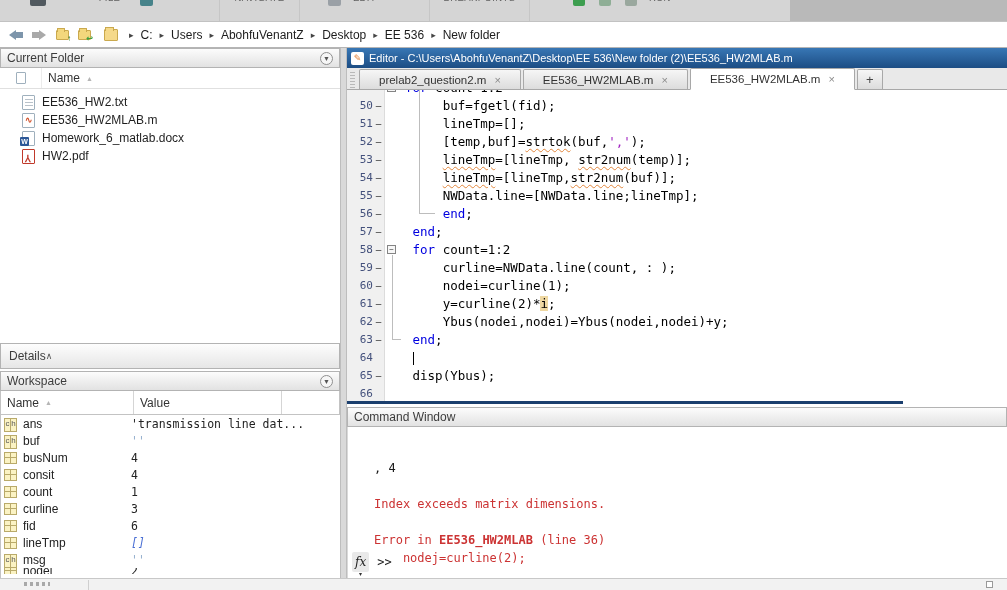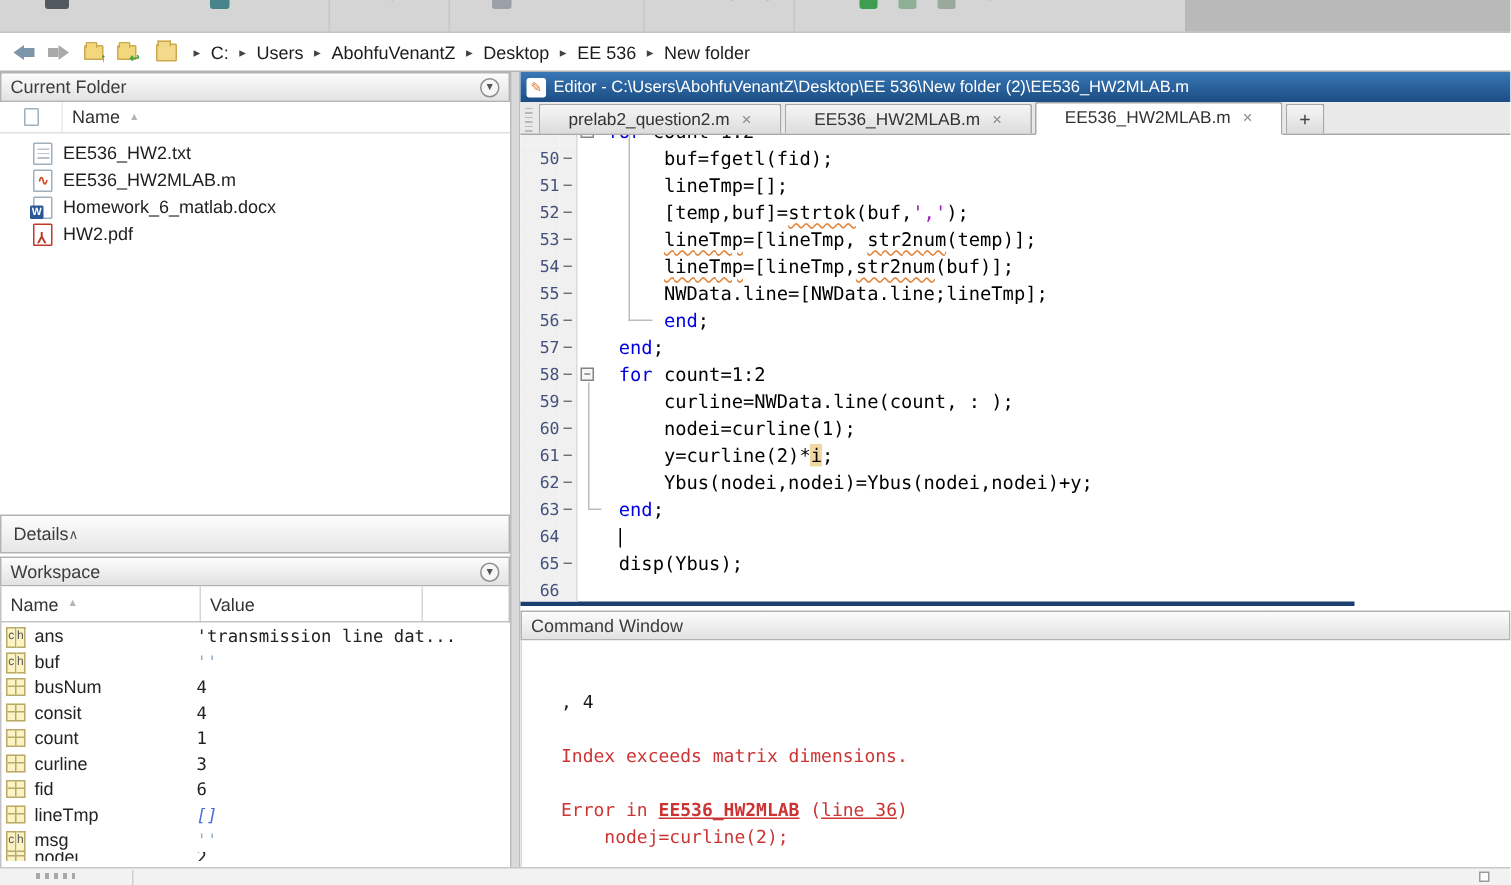--- a/index.html
+++ b/index.html
@@ -115,21 +115,21 @@
   .guideA { position:absolute; left:72px; top:0; width:16px; height:124px; border-left:1px solid #bdbdbd; border-bottom:1px solid #bdbdbd; }
   .guideB { position:absolute; left:45px; top:165px; width:9px; height:85px; border-left:1px solid #bdbdbd; border-bottom:1px solid #bdbdbd; }
   .caret { display:inline-block; width:1px; height:13px; background:#000; vertical-align:middle; margin-left:8px; }
 
   
   .cw-header { position:absolute; left:0; top:359px; width:660px; }
   .cw-body { position:absolute; left:0; top:379px; width:660px; height:151px; background:#fff; border-left:1px solid #d9d9d9; }
   .cw-out { padding:14px 0 0 26px; font-family:"DejaVu Sans Mono", monospace; font-size:12px; }
   .cw-line { height:18px; line-height:18px; white-space:pre; }
   .cw-plain { color:#1a1a1a; } .cw-err { color:#cc3333; }
-  .cw-link { text-decoration:underline; } .cw-b { font-weight:bold; }
+  .cw-link { } .cw-b { font-weight:bold; }
   .cw-prompt { position:absolute; left:4px; bottom:6px; display:flex; align-items:center; }
   .fx-btn { background:#e9e9e9; border-radius:2px; padding:0 3px 2px 3px; position:relative; margin-right:8px; }
   .fx-txt { font-family:"DejaVu Serif", serif; font-style:italic; font-size:12px; color:#222; }
   .fx-btn::after { content:"▾"; position:absolute; left:7px; bottom:-5px; font-size:6px; color:#333; }
   .gt { font-family:"DejaVu Sans Mono", monospace; font-size:12px; color:#222; }
 
   
   .statusbar { position:absolute; left:0; top:578px; width:1007px; height:12px; background:#f2f2f2; border-top:1px solid #c8c8c8; }
   .sb-dots { position:absolute; left:24px; top:3px; width:26px; height:4px; background:repeating-linear-gradient(90deg,#a9a9a9 0 3px,transparent 3px 6px); }
   .sb-sep { position:absolute; left:88px; top:1px; width:1px; height:10px; background:#cfcfcf; }
@@ -468,20 +468,25 @@
     <div class="cw-body">
       <div class="cw-out" id="cw-out">
           <div class="cw-line">&nbsp;</div>
           <div class="cw-line"><span class="cw-plain">, 4</span></div>
           <div class="cw-line">&nbsp;</div>
           <div class="cw-line"><span class="cw-err">Index exceeds matrix dimensions.</span></div>
           <div class="cw-line">&nbsp;</div>
           <div class="cw-line"><span class="cw-err">Error in </span><span class="cw-err cw-link cw-b">EE536_HW2MLAB</span><span class="cw-err"> (</span><span class="cw-err cw-link">line 36</span><span class="cw-err">)</span></div>
           <div class="cw-line"><span class="cw-err">    nodej=curline(2);</span></div>
         </div>
+      <div class="cw-prompt">
+        <span class="fx-btn"><span class="fx-txt">fx</span></span>
+        <span class="gt">&gt;&gt;</span>
+        <span style="width:120px"></span>
+      </div>
     </div>
   </div>
 
   <div class="statusbar">
     <div class="sb-dots"></div>
     <div class="sb-sep"></div>
     <div class="sb-box"></div>
   </div>
 </div>
 

